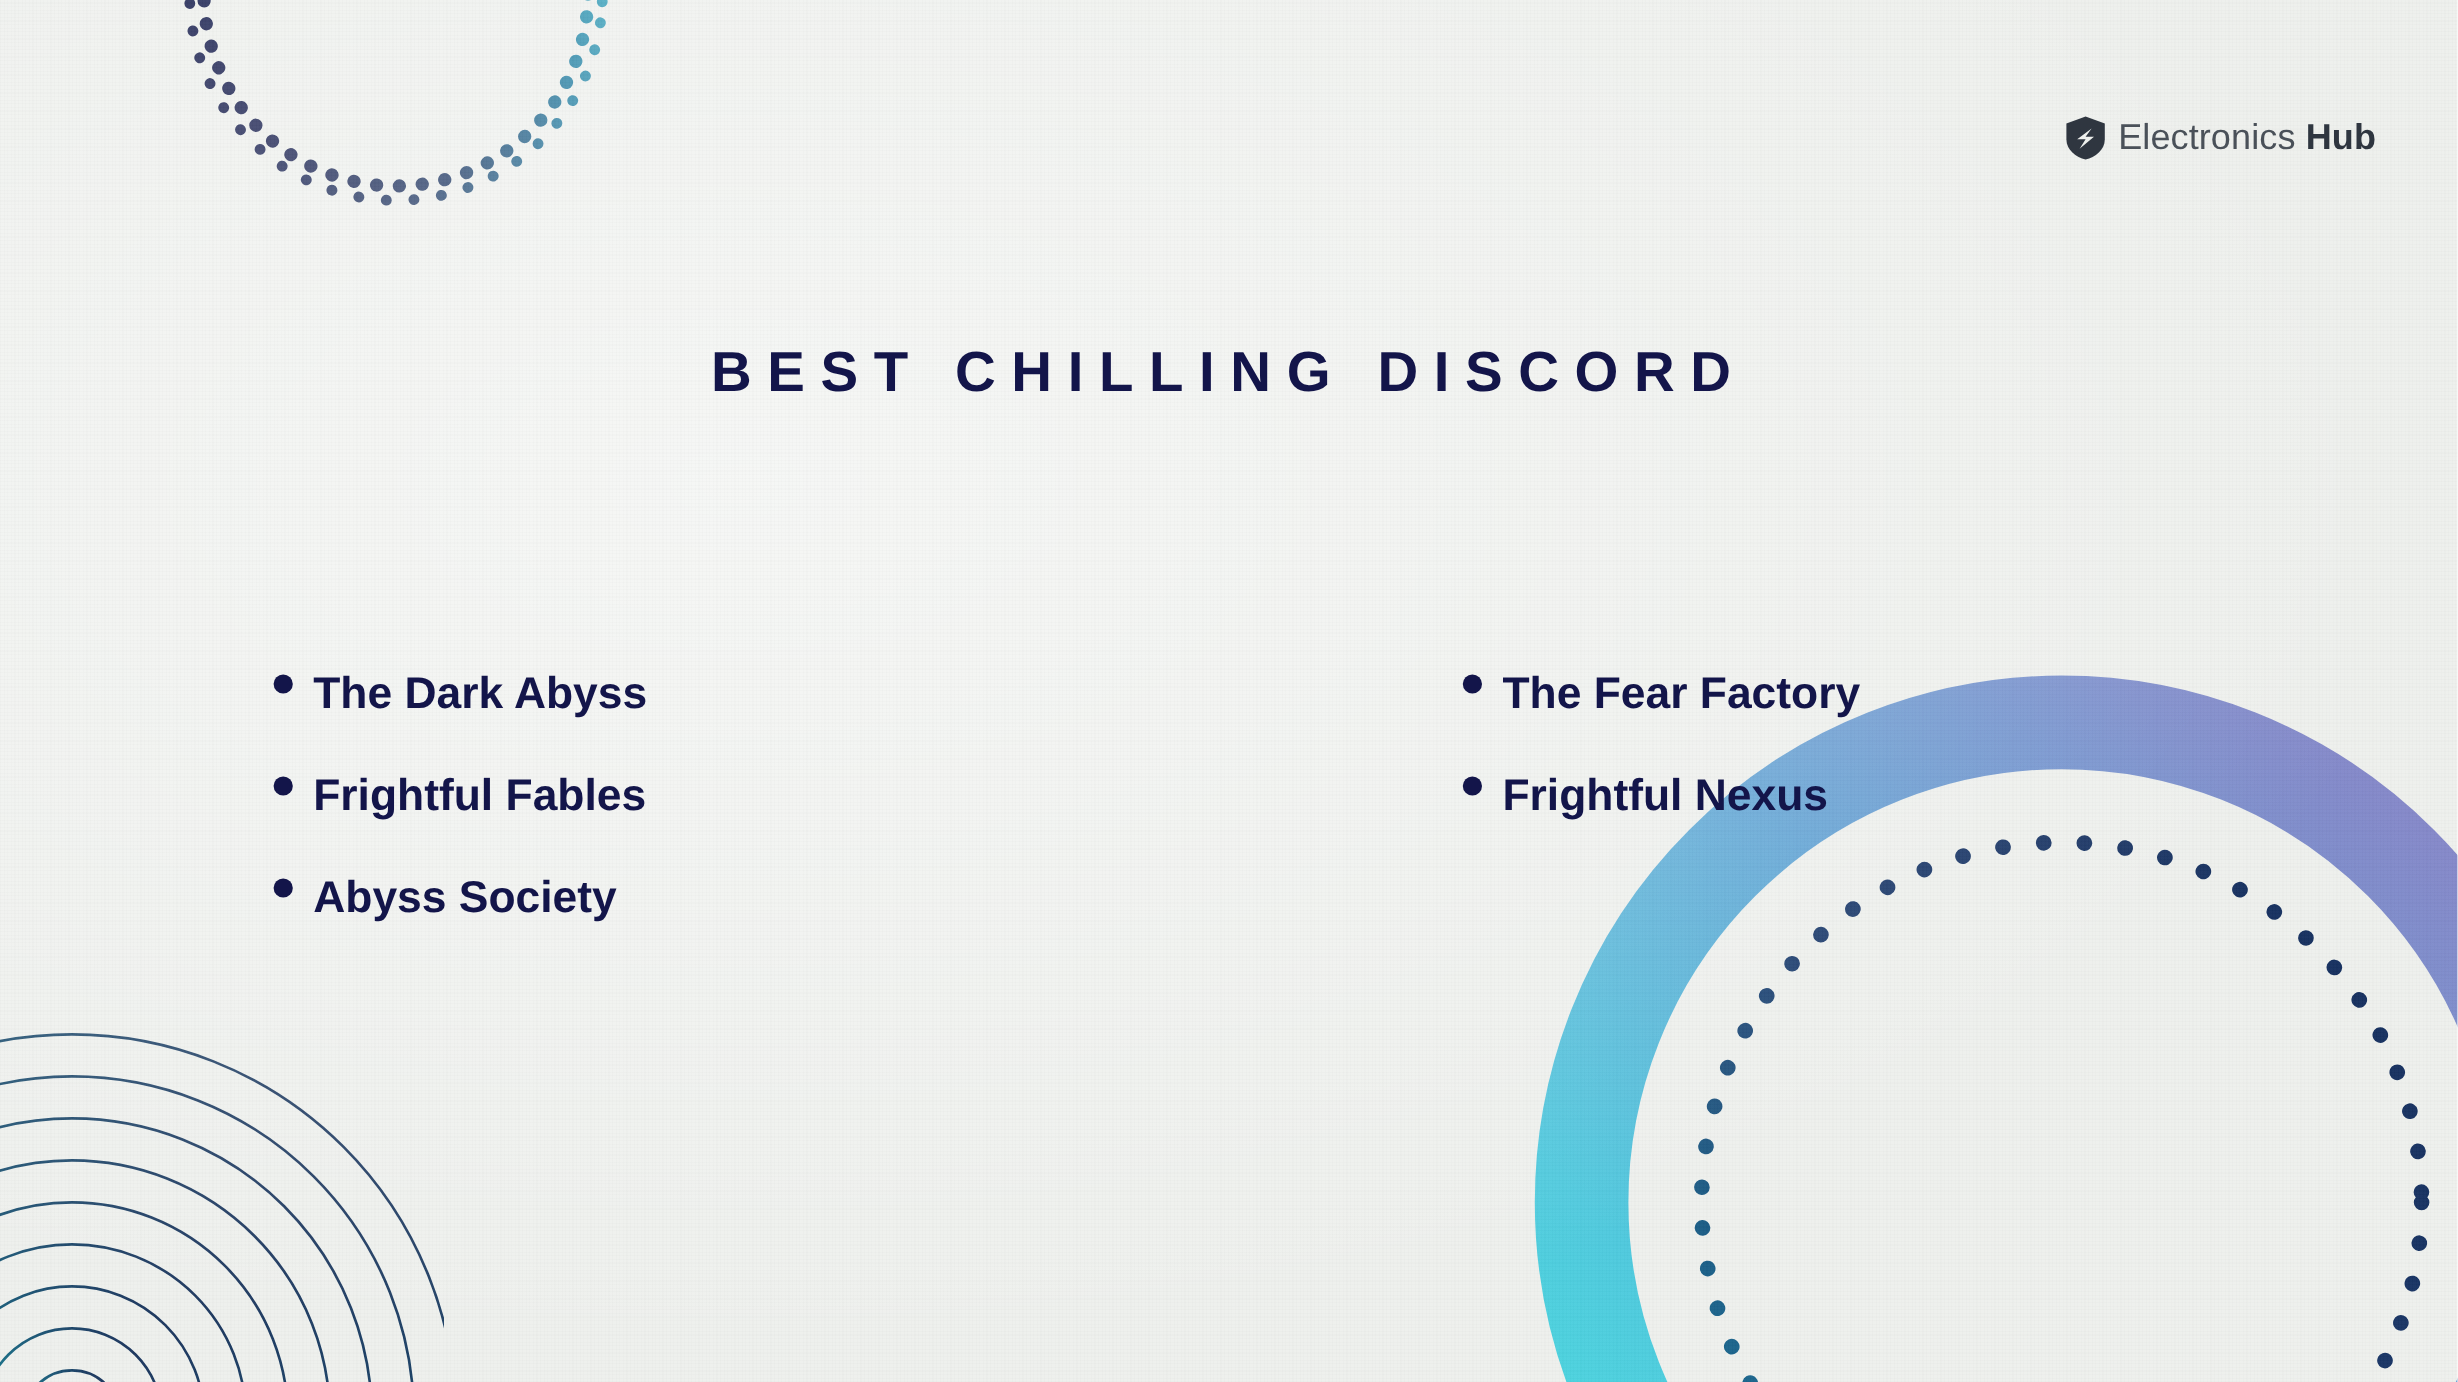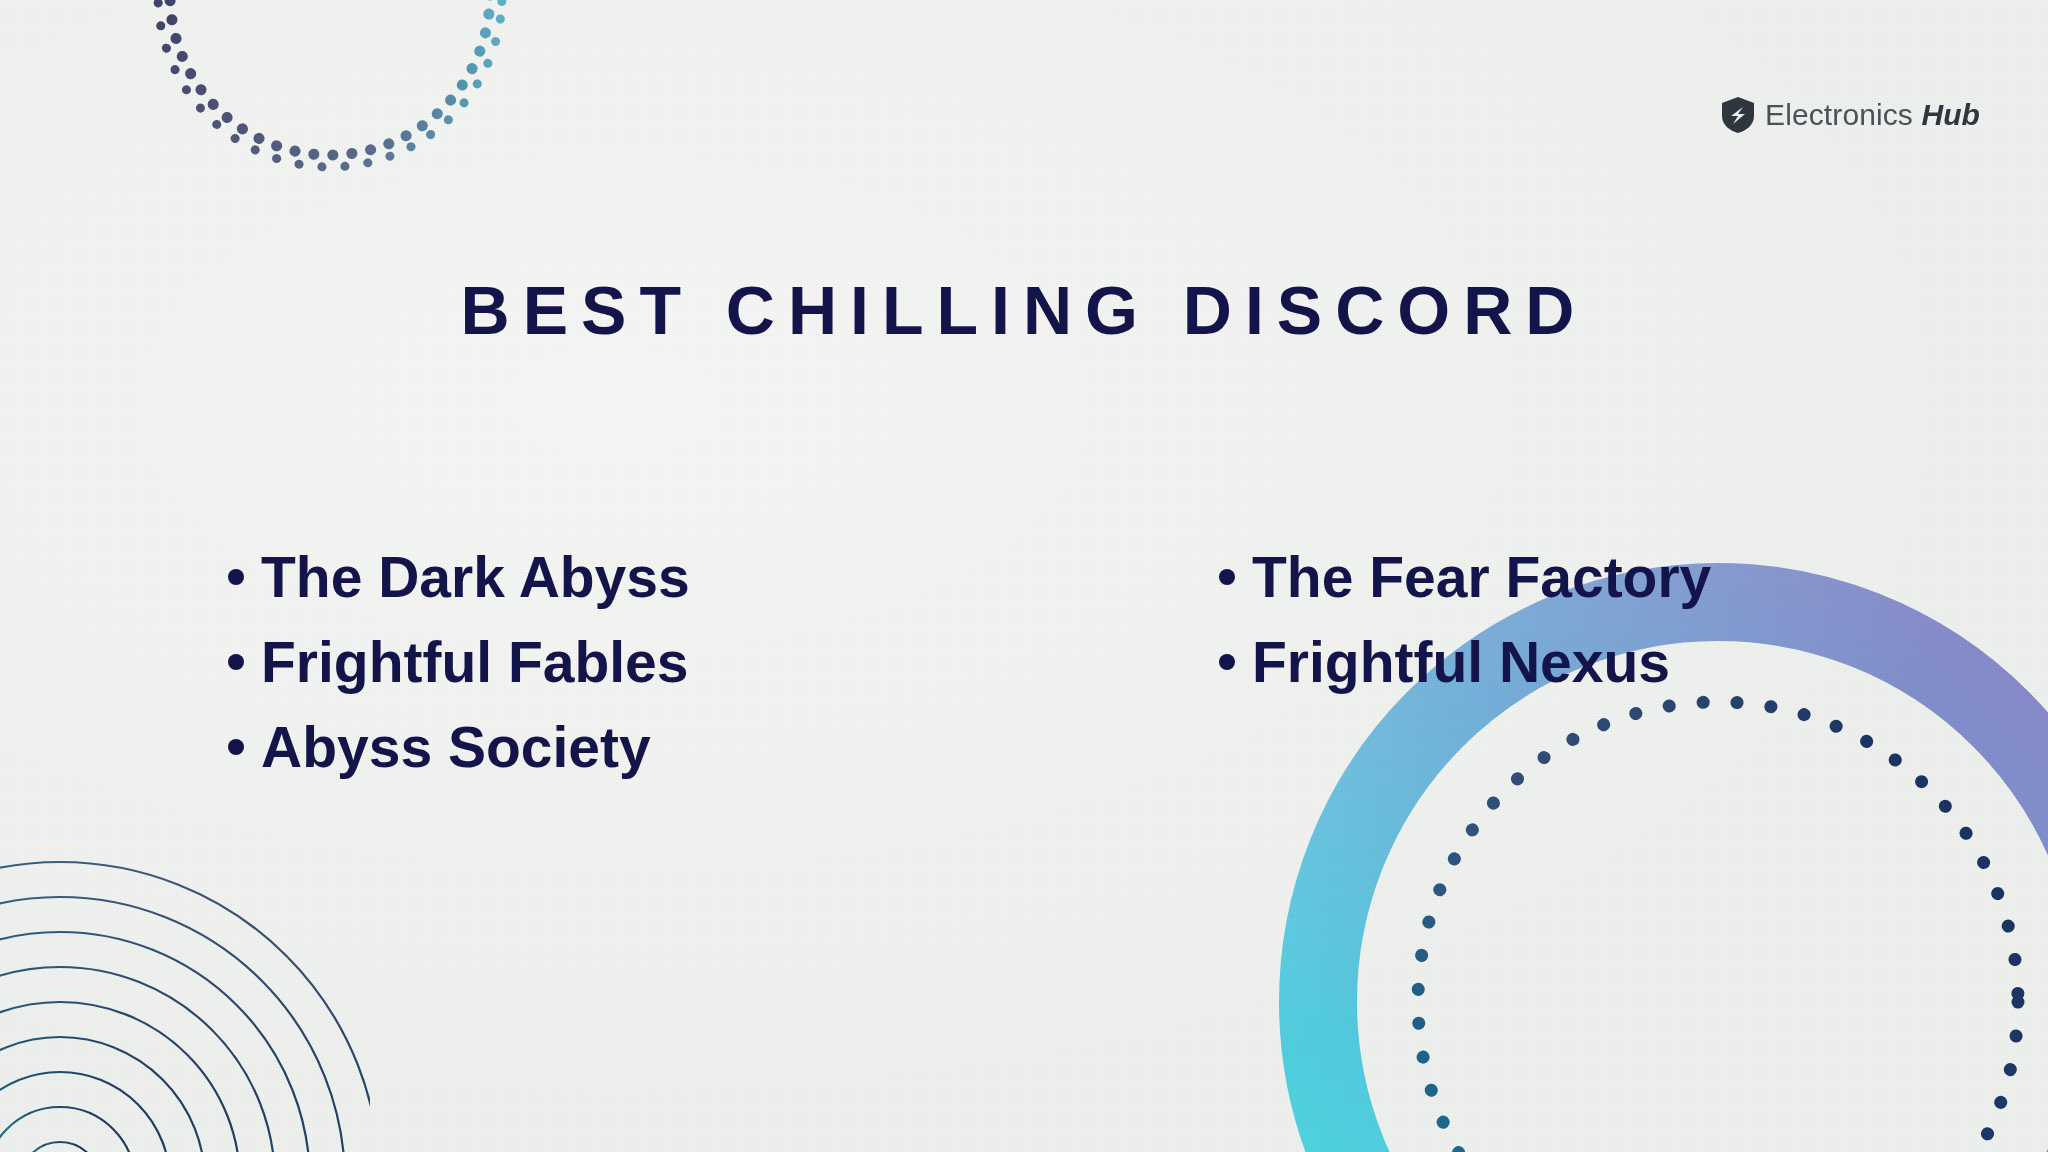--- a/index.html
+++ b/index.html
@@ -67,34 +67,33 @@
   #logo .logo-text {
     font-size: 30px;
     letter-spacing: 0.1px;
     color: #4a5159;
     font-weight: 400;
     white-space: nowrap;
   }
   #logo .logo-text b {
     color: #2f3640;
     font-weight: 700;
-    font-style: italic;
   }
   
   #title-block {
     position: absolute;
     z-index: 6;
     left: 0;
     right: 0;
     top: 268px;
     text-align: center;
   }
   #title-block .title-line {
     color: #13154a;
-    font-size: 68px;
+    font-size: 47px;
     font-weight: 700;
     letter-spacing: 13px;
     line-height: 84px;
     text-transform: uppercase;
     white-space: nowrap;
   }
   
   #lists {
     position: absolute;
     z-index: 6;
@@ -109,21 +108,21 @@
   }
   .list-col ul {
     list-style: none;
     margin: 0;
     padding: 0;
   }
   .list-col li {
     display: flex;
     align-items: baseline;
     color: #13154a;
-    font-size: 57px;
+    font-size: 37px;
     font-weight: 700;
     line-height: 85px;
     white-space: nowrap;
   }
   .list-col .bullet {
     display: inline-block;
     width: 16px;
     height: 16px;
     border-radius: 50%;
     background: #13154a;

